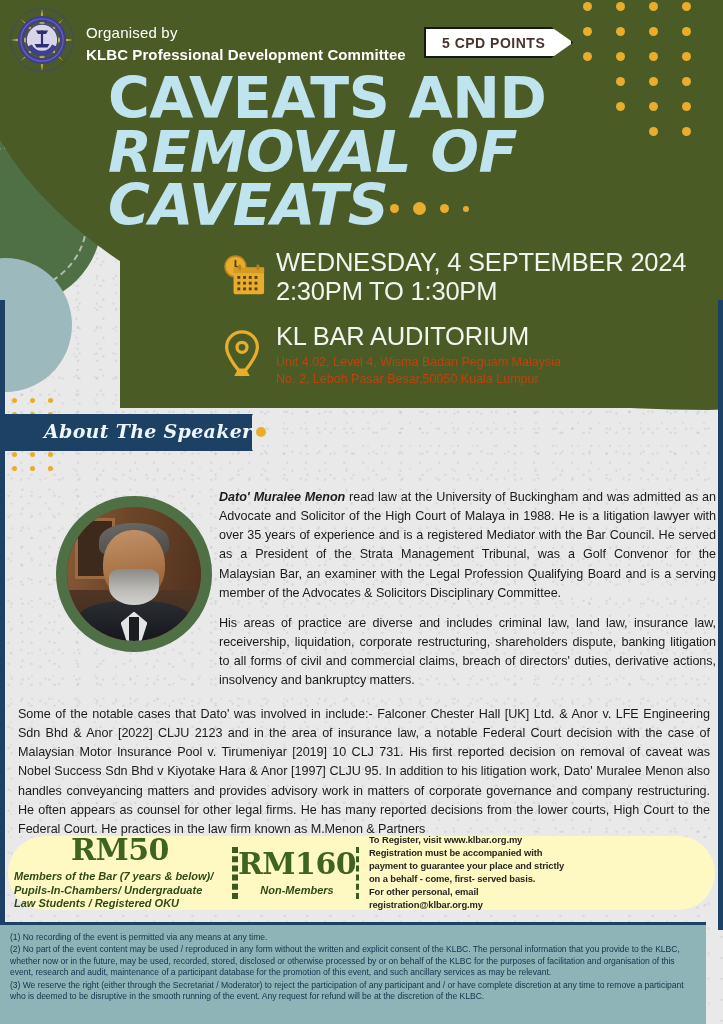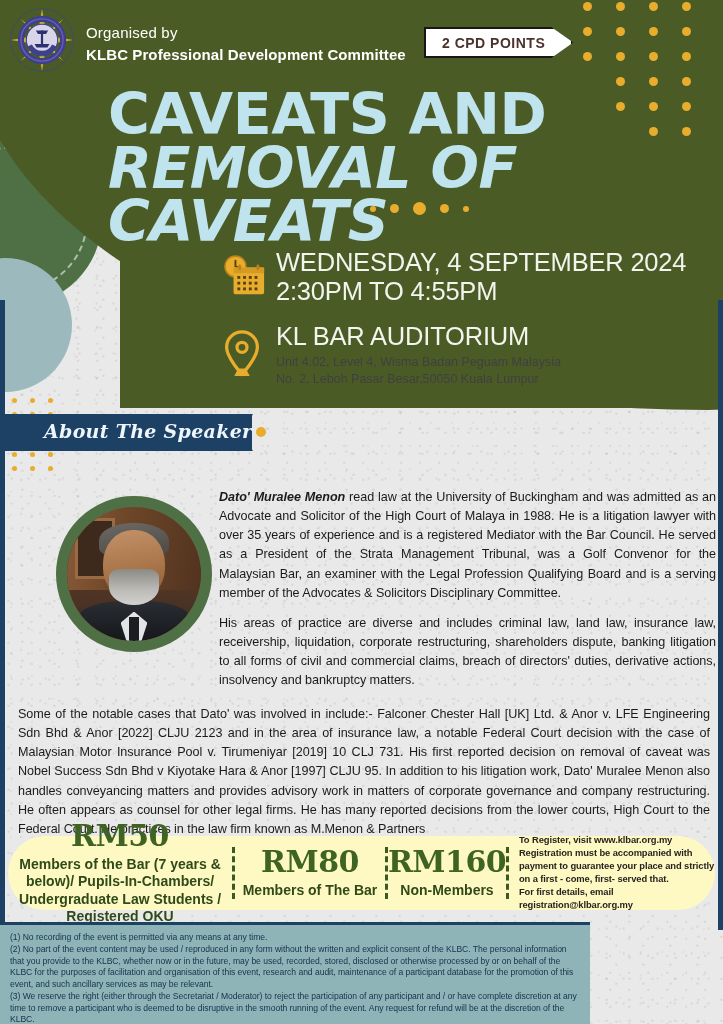--- a/index.html
+++ b/index.html
@@ -151,21 +151,20 @@
     width: 612px;
     z-index: 8;
     color: #bfe4ee;
     font-family: "DejaVu Sans", sans-serif;
     font-weight: 700;
     font-size: 57px;
     line-height: .94;
     letter-spacing: -.5px;
     text-align: left;
     transform: scaleX(1.0);
-    margin-top: 16px;
   }
   .title-block .l1 { display: block; }
   .title-block .l2 { display: block; font-size: 57px; font-style: italic; }
 
   
   .details {
     position: absolute;
     left: 222px; top: 248px;
     z-index: 8;
     color: #f2f4ee;
@@ -184,21 +183,21 @@
     font-size: 25.5px;
     font-weight: 400;
     line-height: 1.14;
     letter-spacing: -.2px;
   }
   .det-text .addr {
     font-size: 12.5px;
     font-weight: 400;
     line-height: 1.32;
     margin-top: 3px;
-    color: #404040;
+    color: #c2410c;
   }
   .det-row.loc { margin-top: 16px; }
 
   
   .ribbon {
     position: absolute;
     left: 0; top: 414px;
     width: 252px; height: 37px;
     background: #1d4065;
     z-index: 7;
@@ -347,40 +346,41 @@
   .price-amt {
     font-family: "DejaVu Serif", serif;
     font-weight: 700;
     font-size: 30px;
     color: #3f6322;
     line-height: 1;
     letter-spacing: -.5px;
   }
   .price-desc {
     margin-top: 5px;
-    font-size: 14px;
+    font-size: 11px;
     font-weight: 700;
+    font-style: italic;
     color: #2f4a18;
-    text-align: center;
+    text-align: left;
     line-height: 1.25;
   }
   .register-text {
     font-size: 9.4px;
     font-weight: 700;
     color: #26241f;
     text-align: left;
     line-height: 1.38;
     letter-spacing: -.1px;
   }
 
   
   .footer {
     position: absolute;
     left: 0; bottom: 0;
-    width: 590px; height: 102px;
+    width: 706px; height: 102px;
     background: #8fb4b8;
     border-top: 3px solid #1d4065;
     z-index: 7;
     padding: 7px 10px 0 10px;
   }
   .footer p {
     color: #14324d;
     font-size: 8.6px;
     line-height: 1.33;
     letter-spacing: -.05px;
@@ -492,21 +492,21 @@
         <circle r="46" fill="none" stroke="#3d3f8f" stroke-width="1"></circle>
       </g>
     </svg>
   </div>
 
   <div class="organiser">
     <div class="line1">Organised by</div>
     <div class="line2">KLBC Professional Development Committee</div>
   </div>
 
-  <div class="cpd-badge">2 CPD POINTS</div>
+  <div class="cpd-badge">5 CPD POINTS</div>
 
   <div class="title-block">
     <span class="l1">CAVEATS AND</span>
     <span class="l2">REMOVAL OF CAVEATS</span>
   </div>
 
   <div class="details">
     <div class="det-row">
       <div class="det-icon">
         <svg viewBox="0 0 48 44" width="46" height="42">
@@ -527,21 +527,21 @@
               <rect x="34" y="28" width="3" height="3"></rect>
             <rect x="16" y="34" width="3" height="3"></rect>
               <rect x="22" y="34" width="3" height="3"></rect>
             <rect x="28" y="34" width="3" height="3"></rect>
               <rect x="34" y="34" width="3" height="3"></rect>
           </g>
         </svg>
       </div>
       <div class="det-text">
         <div class="big">WEDNESDAY, 4 SEPTEMBER 2024</div>
-        <div class="big">2:30PM TO 4:55PM</div>
+        <div class="big">2:30PM TO 1:30PM</div>
       </div>
     </div>
     <div class="det-row loc">
       <div class="det-icon">
         <svg viewBox="0 0 40 52" width="40" height="50">
           <path d="M20 3 C11 3 4 10 4 19 C4 30 20 47 20 47 C20 47 36 30 36 19 C36 10 29 3 20 3 Z" fill="none" stroke="#e8ad2c" stroke-width="3.4"></path>
           <circle cx="20" cy="19" r="5.2" fill="none" stroke="#e8ad2c" stroke-width="3.4"></circle>
           <path d="M12 49 L16 41 L24 41 L28 49 Z" fill="#e8ad2c"></path>
         </svg>
       </div>
@@ -576,37 +576,33 @@
   </div>
   <div class="bio" id="bio-p2">His areas of practice are diverse and includes criminal law, land law, insurance law, receivership, liquidation, corporate restructuring, shareholders dispute, banking litigation to all forms of civil and commercial claims, breach of directors' duties, derivative actions, insolvency and bankruptcy matters.</div>
   <div class="bio" id="bio-p3">Some of the notable cases that Dato' was involved in include:- Falconer Chester Hall [UK] Ltd. &amp; Anor v. LFE Engineering Sdn Bhd &amp; Anor [2022] CLJU 2123 and in the area of insurance law, a notable Federal Court decision with the case of Malaysian Motor Insurance Pool v. Tirumeniyar [2019] 10 CLJ 731. His first reported decision on removal of caveat was Nobel Success Sdn Bhd v Kiyotake Hara &amp; Anor [1997] CLJU 95. In addition to his litigation work, Dato' Muralee Menon also handles conveyancing matters and provides advisory work in matters of corporate governance and company restructuring. He often appears as counsel for other legal firms. He has many reported decisions from the lower courts, High Court to the Federal Court. He practices in the law firm known as M.Menon &amp; Partners</div>
 
   <div class="price-bar">
     <div class="price-col c1">
       <div class="price-amt">RM50</div>
       <div class="price-desc">Members of the Bar (7 years &amp; below)/ Pupils-In-Chambers/ Undergraduate Law Students / Registered OKU</div>
     </div>
     <div class="divider"></div>
-    <div class="price-col c2">
-      <div class="price-amt">RM80</div>
-      <div class="price-desc">Members of The Bar</div>
-    </div>
     <div class="divider"></div>
     <div class="price-col c3">
       <div class="price-amt">RM160</div>
       <div class="price-desc">Non-Members</div>
     </div>
     <div class="divider"></div>
     <div class="price-col c4">
       <div class="register-text">
         <div>To Register, visit www.klbar.org.my</div>
         <div>Registration must be accompanied with</div>
         <div>payment to guarantee your place and strictly</div>
-        <div>on a first - come, first- served that.</div>
-        <div>For first details, email</div>
+        <div>on a behalf - come, first- served basis.</div>
+        <div>For other personal, email</div>
         <div>registration@klbar.org.my</div>
       </div>
     </div>
   </div>
 
   <div class="footer">
     <p>(1) No recording of the event is permitted via any means at any time.</p>
     <p>(2) No part of the event content may be used / reproduced in any form without the written and explicit consent of the KLBC. The personal information that you provide to the KLBC, whether now or in the future, may be used, recorded, stored, disclosed or otherwise processed by or on behalf of the KLBC for the purposes of facilitation and organisation of this event, research and audit, maintenance of a participant database for the promotion of this event, and such ancillary services as may be relevant.</p>
     <p>(3) We reserve the right (either through the Secretariat / Moderator) to reject the participation of any participant and / or have complete discretion at any time to remove a participant who is deemed to be disruptive in the smooth running of the event. Any request for refund will be at the discretion of the KLBC.</p>
   </div>

